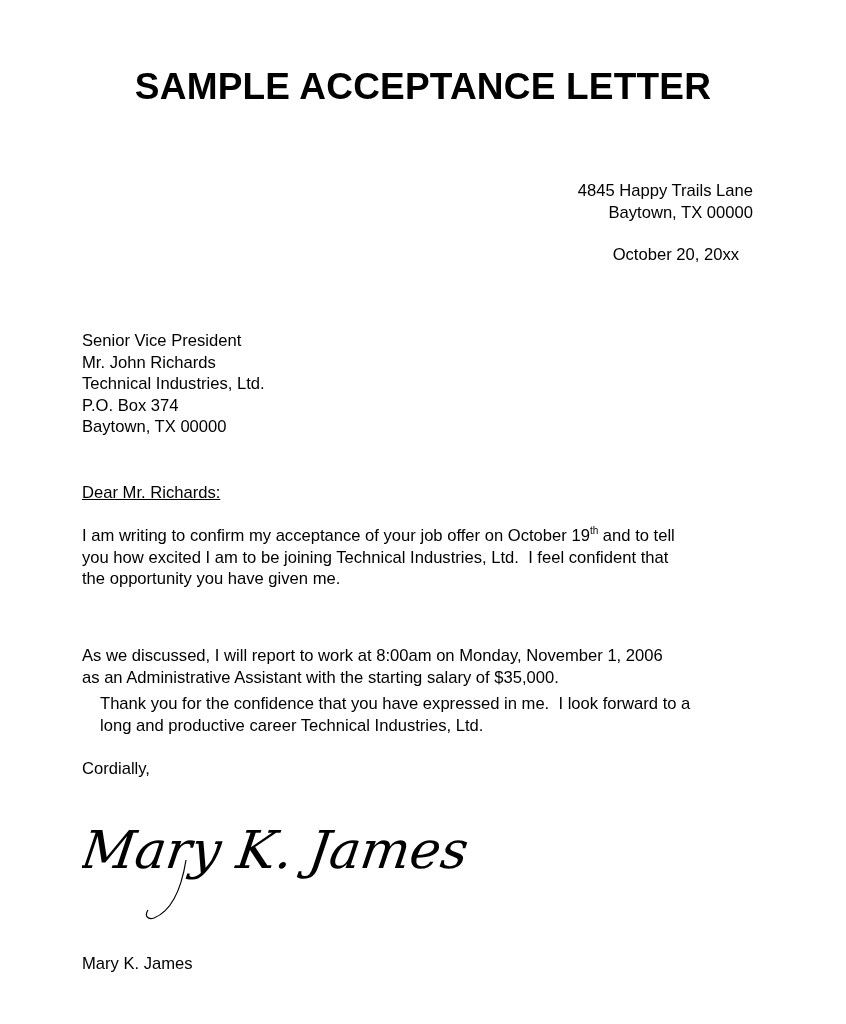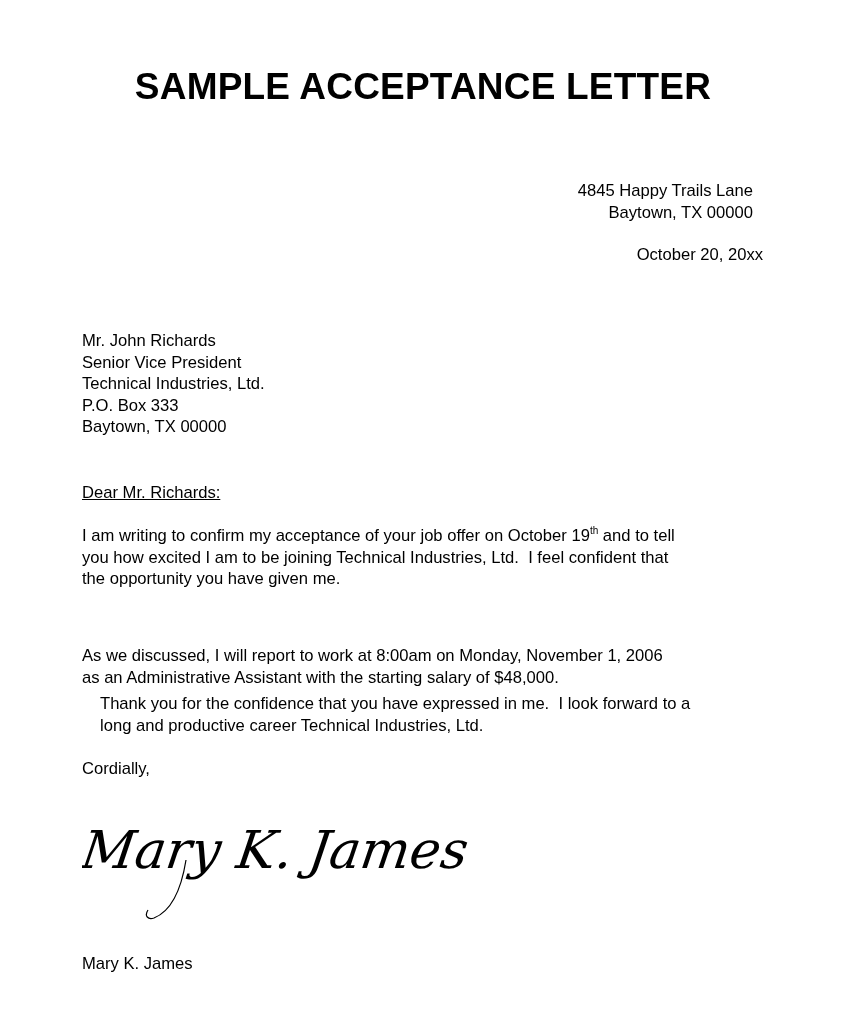--- a/index.html
+++ b/index.html
@@ -1,20 +1,20 @@
 <!DOCTYPE html>
 <html><head>
 <meta charset="utf-8">
 <style>
   html, body { margin: 0; padding: 0; background: #ffffff; }
   body { width: 846px; height: 1024px; position: relative; overflow: hidden; color: #000; font-family: "Liberation Sans", sans-serif; }
   .title { position: absolute; left: 0; width: 846px; top: 66px; text-align: center; font-family: "Liberation Sans", sans-serif; font-weight: bold; font-size: 37px; letter-spacing: 0.2px; margin: 0; }
   .txt { font-size: 16.6px; line-height: 21.5px; }
   .sender { position: absolute; right: 93px; top: 180px; text-align: right; }
-  .date { position: absolute; right: 83px; top: 244px; text-align: right; }
+  .date { position: absolute; right: 107px; top: 244px; text-align: right; }
   .recipient { position: absolute; left: 82px; top: 330px; }
   .salutation { position: absolute; left: 82px; top: 482px; text-decoration: underline; }
   .para { position: absolute; left: 82px; width: 690px; margin: 0; }
   .p1 { top: 525px; }
   .p2 { top: 630px; margin-top: 15px; }
   .p3 { top: 693px; margin-left: 18px; }
   .closing { position: absolute; left: 82px; top: 758px; }
   .signature { position: absolute; left: 82px; top: 810px; }
   .typed-name { position: absolute; left: 82px; top: 953px; }
   .line { display: block; white-space: nowrap; }
@@ -26,38 +26,38 @@
 <h1 class="title">SAMPLE ACCEPTANCE LETTER</h1>
 
 <div class="sender txt">
   <span class="line">4845 Happy Trails Lane</span>
   <span class="line">Baytown, TX 00000</span>
 </div>
 
 <div class="date txt">October 20, 20xx</div>
 
 <div class="recipient txt">
+  <span class="line">Senior Vice President</span>
   <span class="line">Mr. John Richards</span>
-  <span class="line">Senior Vice President</span>
   <span class="line">Technical Industries, Ltd.</span>
-  <span class="line">P.O. Box 333</span>
+  <span class="line">P.O. Box 374</span>
   <span class="line">Baytown, TX 00000</span>
 </div>
 
 <div class="salutation txt">Dear Mr. Richards:</div>
 
 <p class="para p1 txt">
   <span class="line"><span>I am writing to confirm my acceptance of your job offer on October 19</span><sup>th</sup><span style="white-space:pre"> and to tell</span></span>
   <span class="line" style="white-space:pre">you how excited I am to be joining Technical Industries, Ltd.  I feel confident that</span>
   <span class="line">the opportunity you have given me.</span>
 </p>
 
 <p class="para p2 txt">
   <span class="line">As we discussed, I will report to work at 8:00am on Monday, November 1, 2006</span>
-  <span class="line">as an Administrative Assistant with the starting salary of $48,000.</span>
+  <span class="line">as an Administrative Assistant with the starting salary of $35,000.</span>
 </p>
 
 <p class="para p3 txt">
   <span class="line" style="white-space:pre">Thank you for the confidence that you have expressed in me.  I look forward to a</span>
   <span class="line">long and productive career Technical Industries, Ltd.</span>
 </p>
 
 <div class="closing txt">Cordially,</div>
 
 <svg class="signature" width="400" height="110" viewBox="0 0 400 110">

